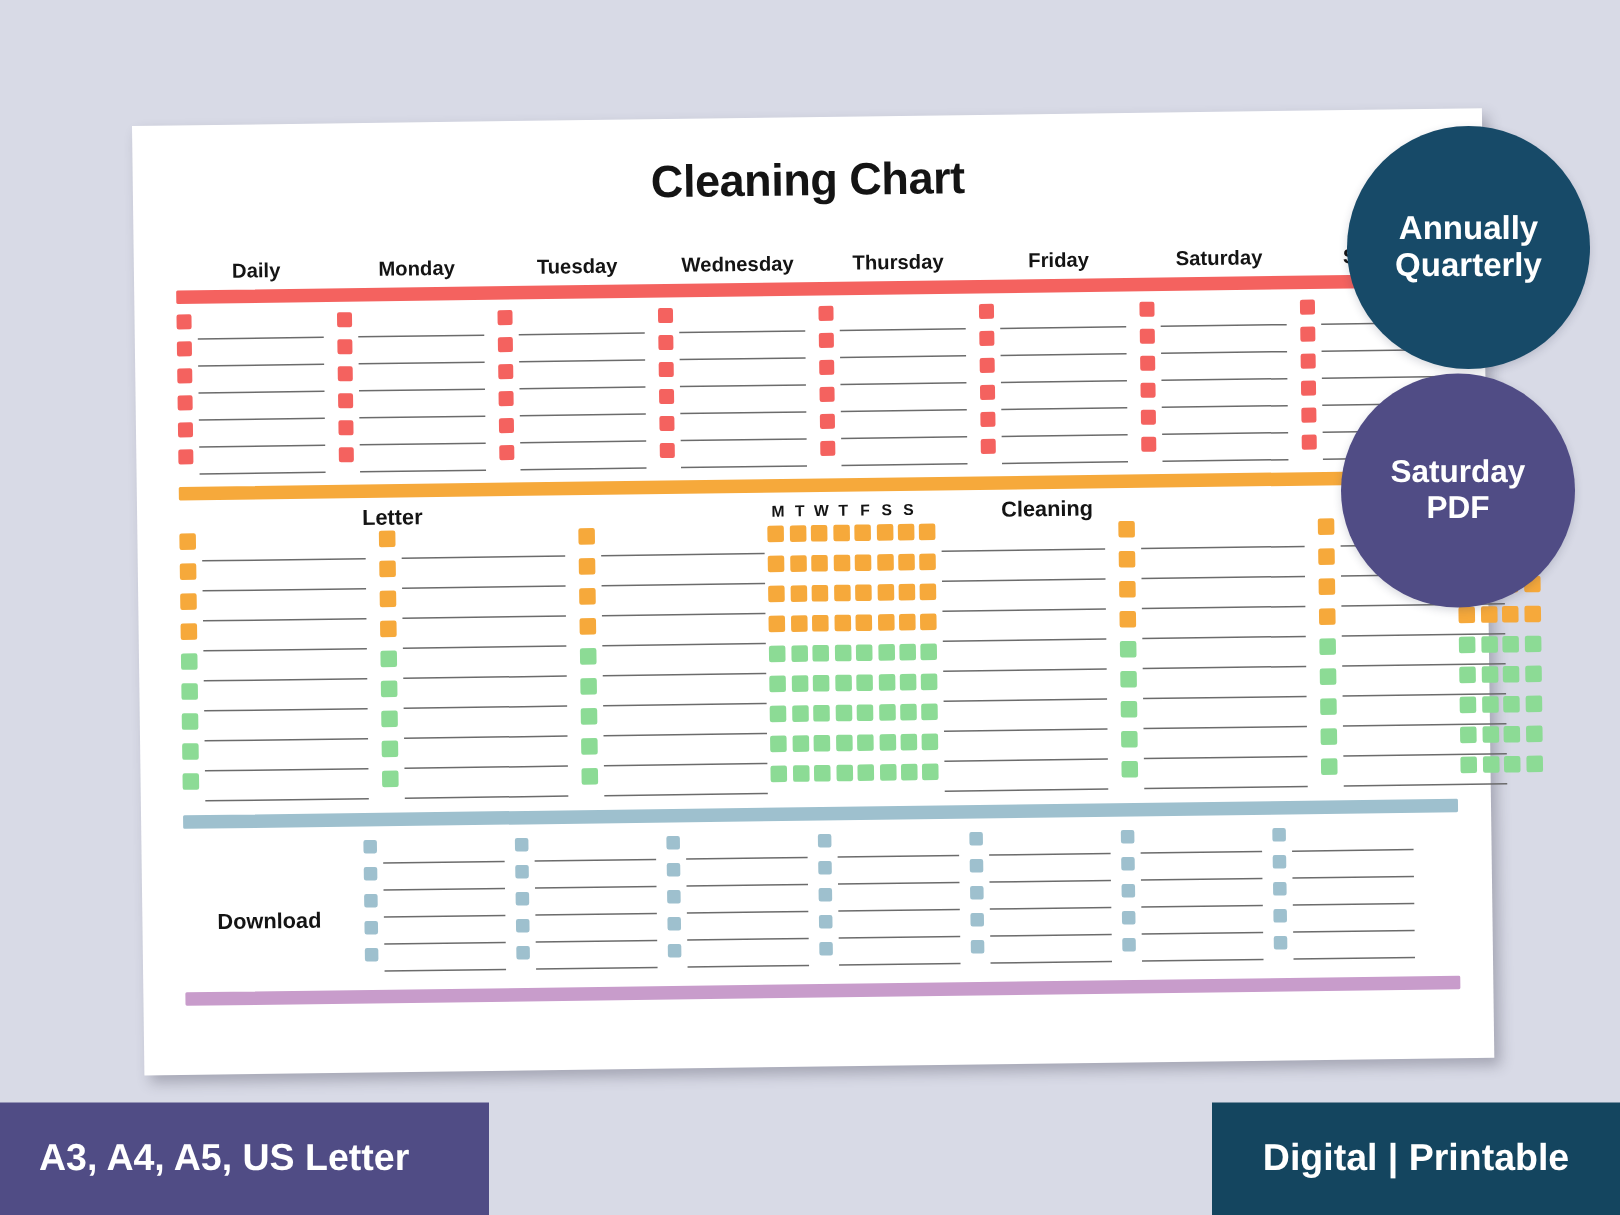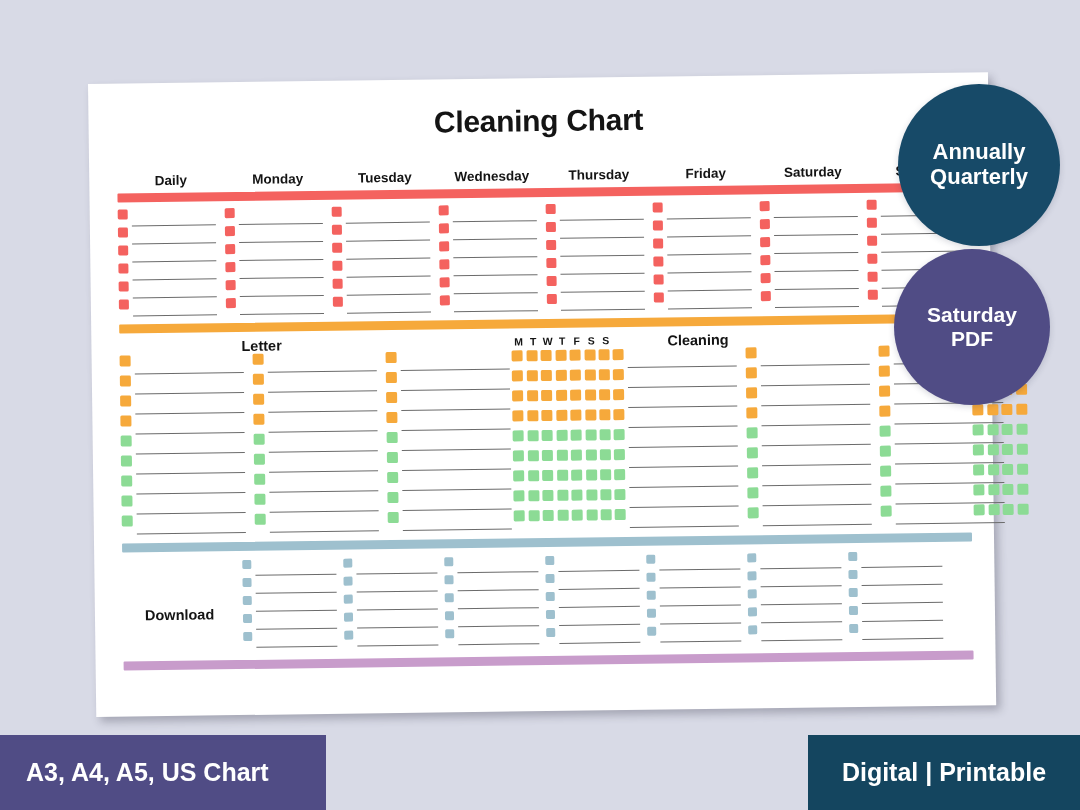--- a/index.html
+++ b/index.html
@@ -835,17 +835,17 @@
 <div class="badge" id="badge-digital">
   <div>Annually</div>
   <div>Quarterly</div>
 </div>
 <div class="badge" id="badge-pdf">
   <div>Saturday</div>
   <div>PDF</div>
 </div>
 
 <div class="banner" id="banner-left">
-  <span>A3, A4, A5, US Chart</span>
+  <span>A3, A4, A5, US Letter</span>
 </div>
 <div class="banner" id="banner-right">
   <span>Digital | Printable</span>
 </div>
 
 </body></html>

